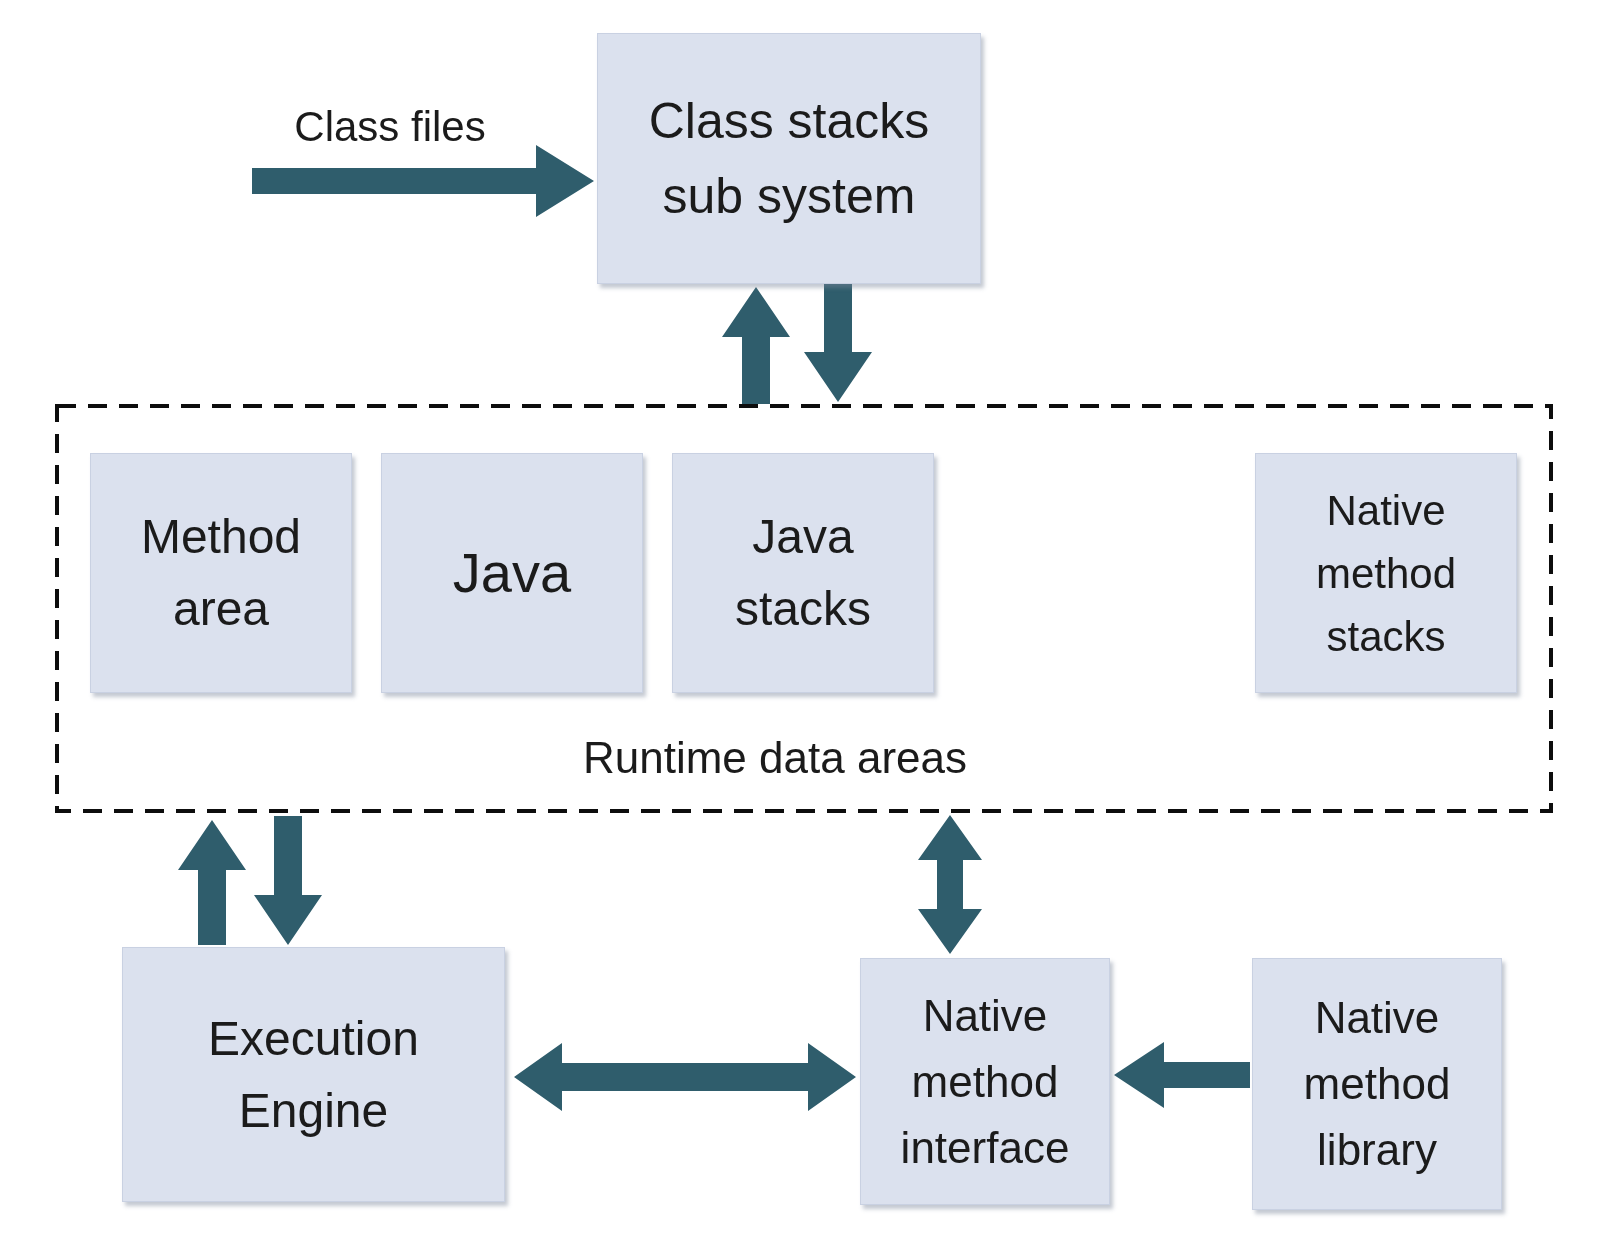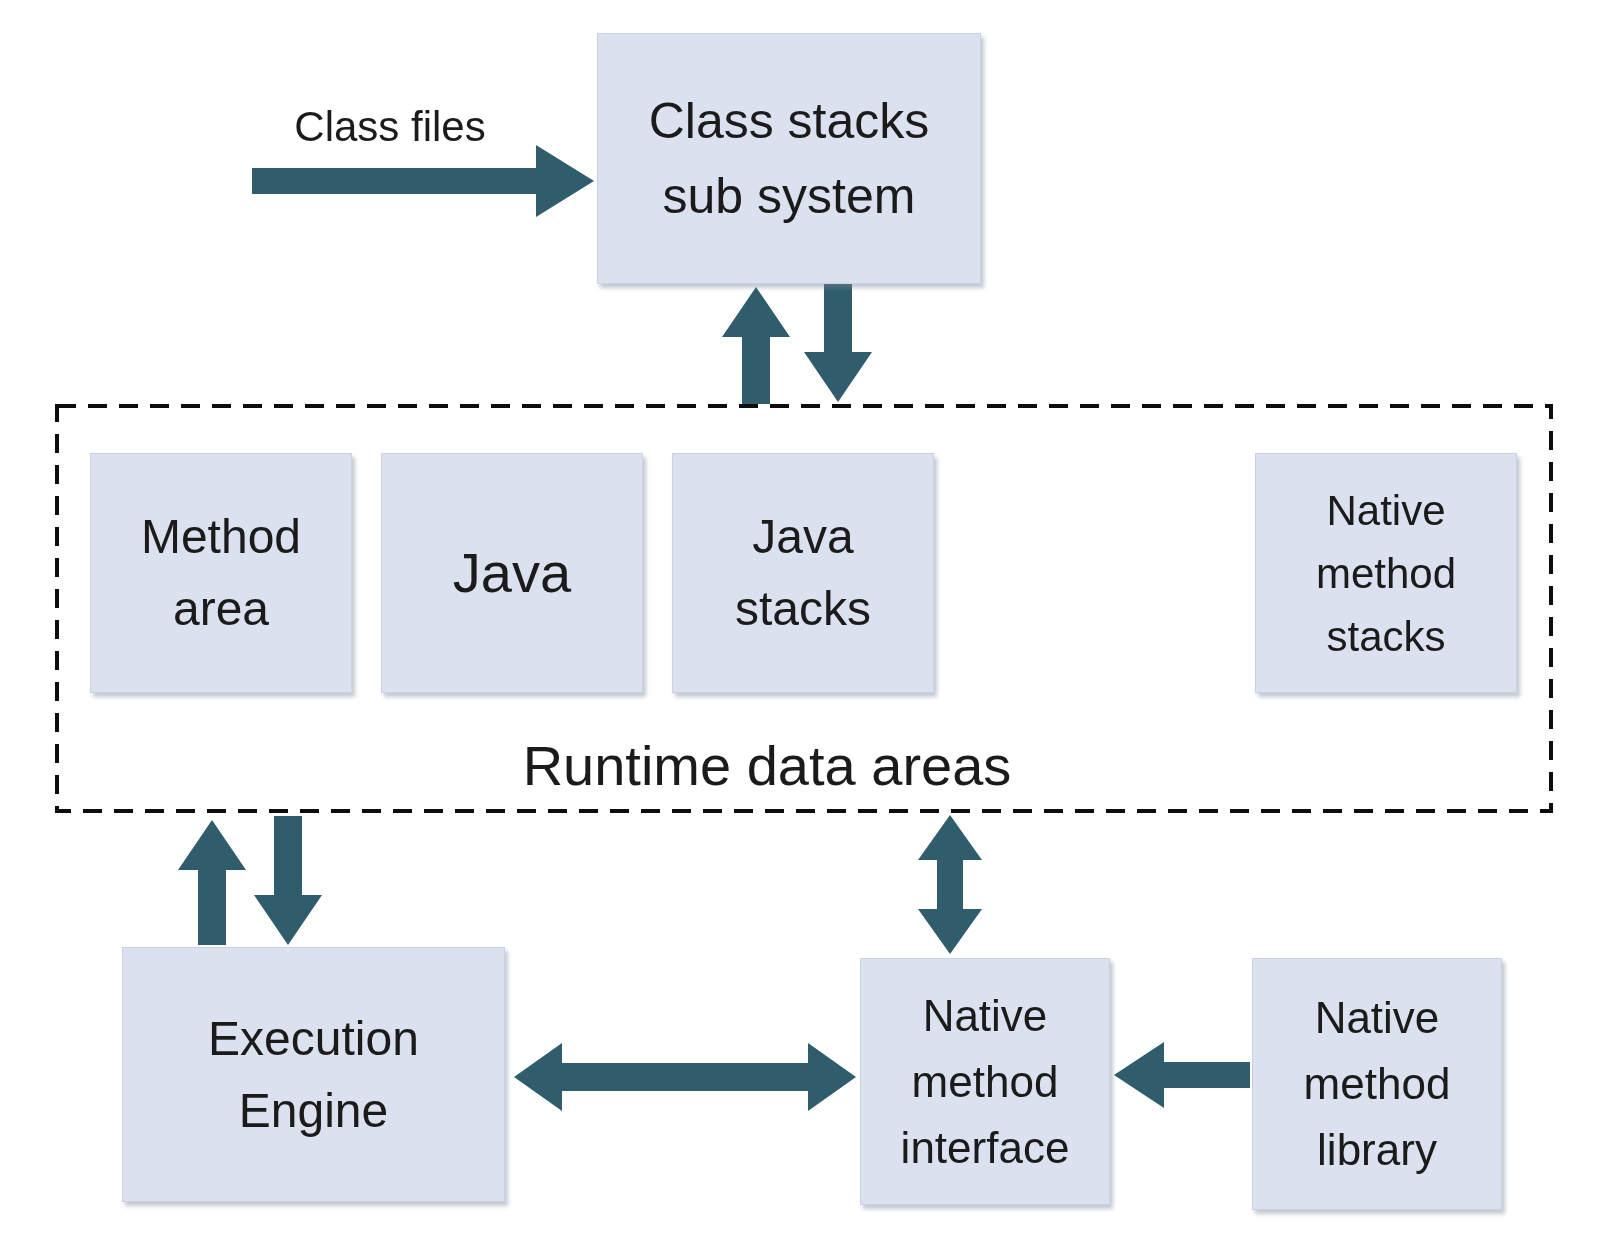--- a/index.html
+++ b/index.html
@@ -83,21 +83,21 @@
 stacks</span>
   </div>
 
 
   <div class="node" style="left:1255px;top:453px;width:262px;height:240px;font-size:42px;">
     <span class="node-label">Native
 method
 stacks</span>
   </div>
 
-  <div class="free-label" style="left:47px;top:733px;width:1440px;font-size:56px;">Runtime data areas</div>
+  <div class="free-label" style="left:55px;top:733px;width:1440px;font-size:44px;">Runtime data areas</div>
 
   <div class="node" style="left:122px;top:947px;width:383px;height:255px;font-size:48px;">
     <span class="node-label">Execution
 Engine</span>
   </div>
 
   <div class="node" style="left:860px;top:958px;width:250px;height:247px;font-size:44px;">
     <span class="node-label">Native
 method
 interface</span>

